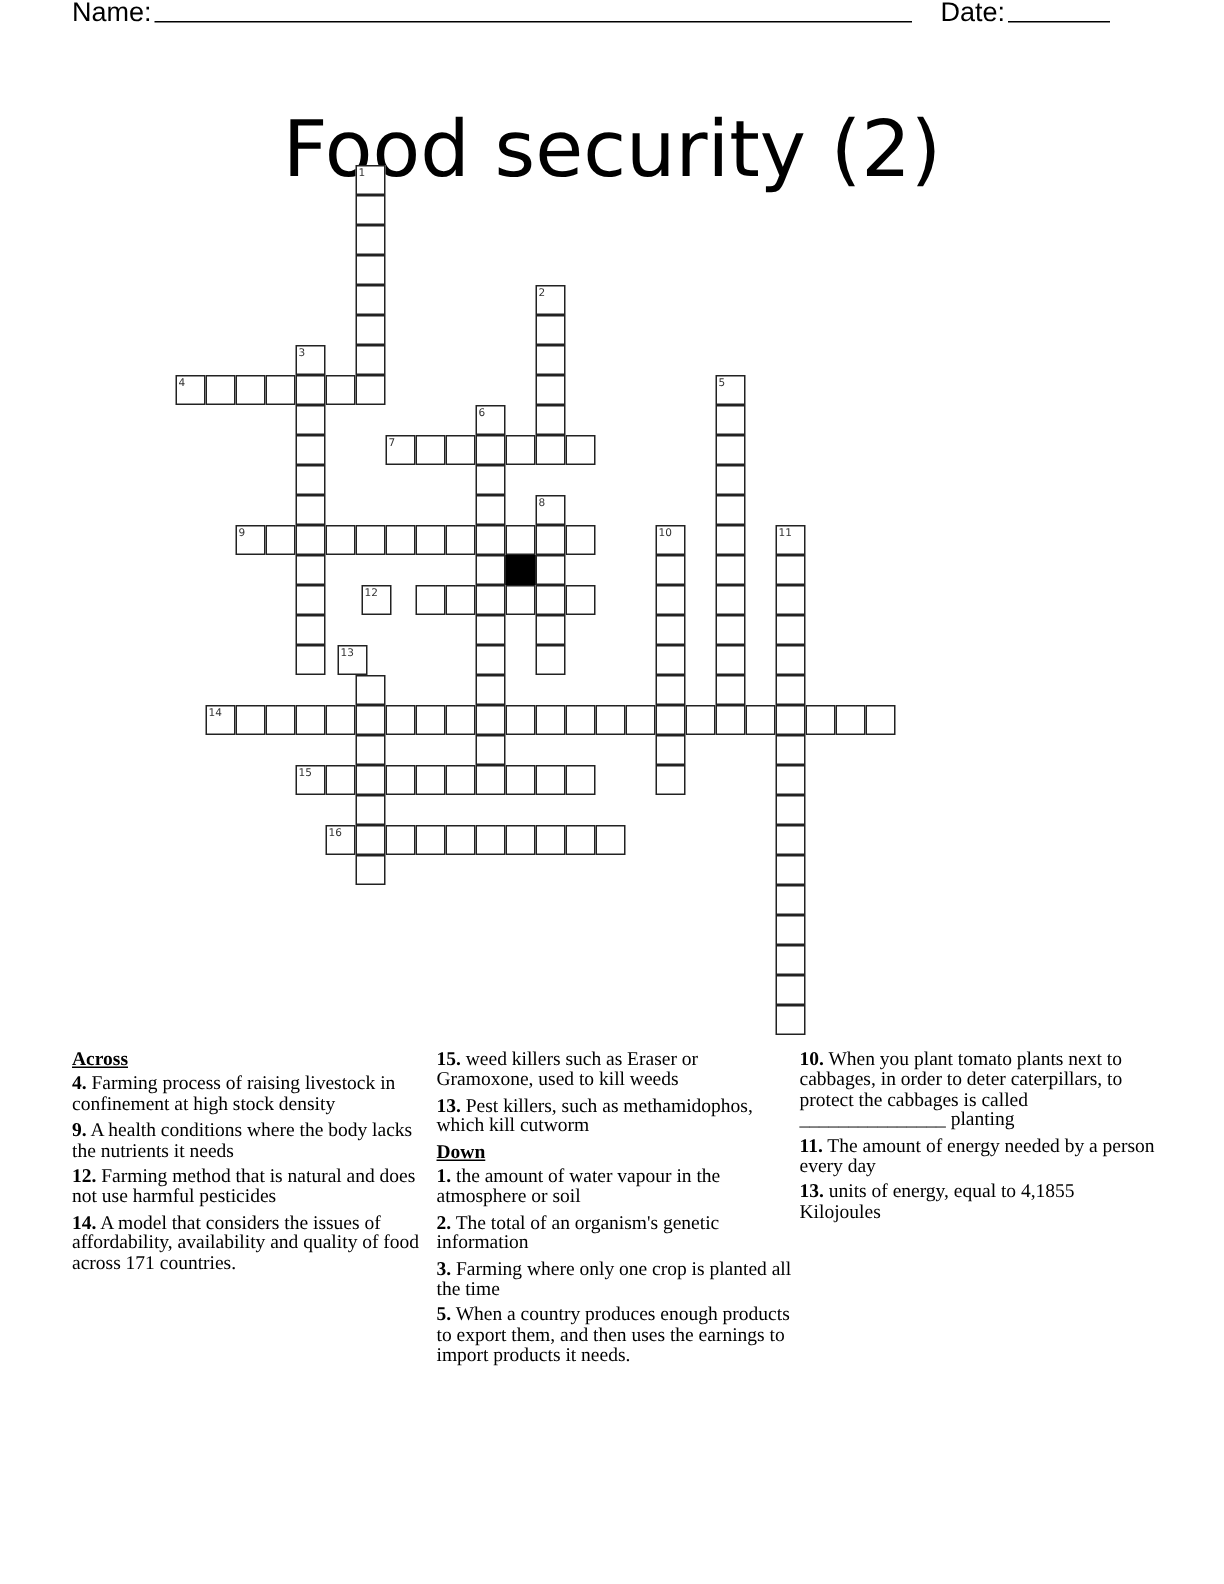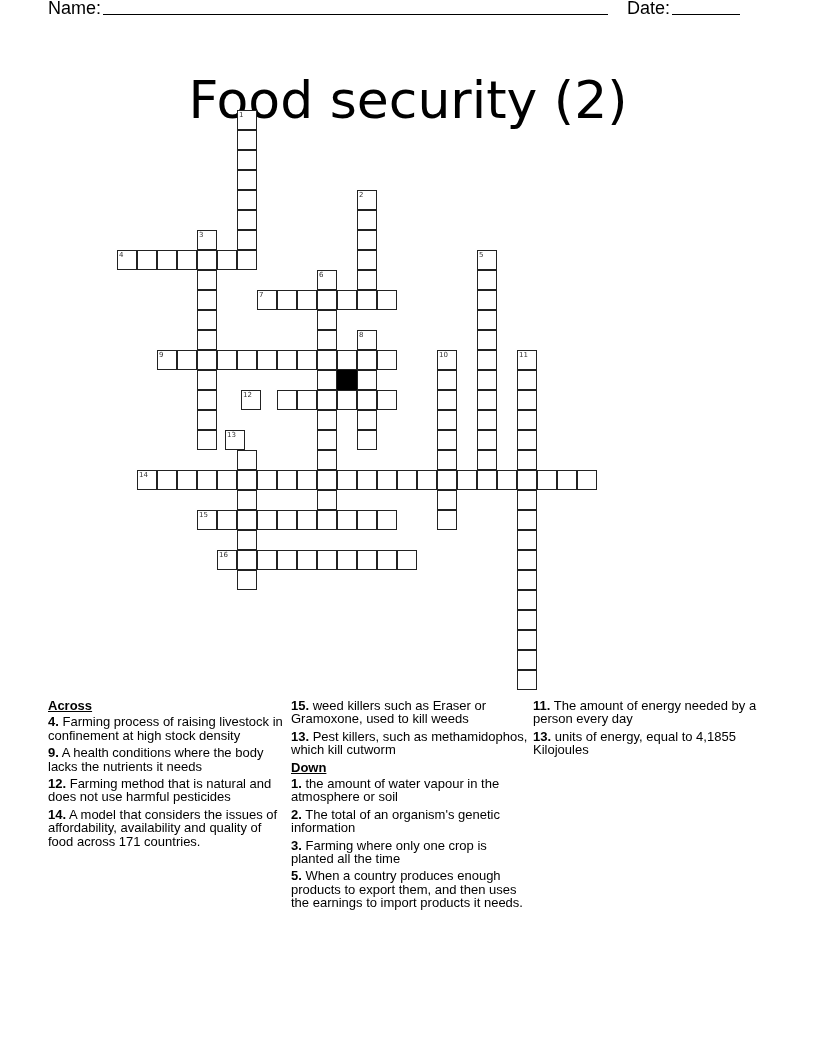--- a/index.html
+++ b/index.html
@@ -22,21 +22,21 @@
     position: absolute; width: 20px; height: 20px; box-sizing: border-box;
     border: 1px solid #222; background: #fff;
   }
   .cell.black { background: #000; border-color: #000; }
   .cell .num {
     position: absolute; left: 1px; top: 0px;
     font-family: "DejaVu Sans", sans-serif; font-size: 7px; line-height: 8px; color: #333;
   }
   .clues {
     position: absolute; top: 699px;
-    font-family: Liberation Sans, sans-serif; font-size: 13px; line-height: 13.4px;
+    font-family: Liberation Serif, serif; font-size: 13px; line-height: 13.4px;
   }
   .col1 { left: 48px; width: 240px; }
   .col2 { left: 291px; width: 240px; }
   .col3 { left: 533px; width: 240px; }
   .clue { margin: 0 0 4px 0; }
   .clue b { font-weight: bold; }
   .section-head { font-weight: bold; text-decoration: underline; margin: 0 0 3px 0; }
 </style>
 </head>
 <body>
@@ -247,15 +247,16 @@
   <div class="clue"><b>15.</b> <span>weed killers such as Eraser or Gramoxone, used to kill weeds</span></div>
   <div class="clue"><b>13.</b> <span>Pest killers, such as methamidophos, which kill cutworm</span></div>
   <div class="section-head">Down</div>
   <div class="clue"><b>1.</b> <span>the amount of water vapour in the atmosphere or soil</span></div>
   <div class="clue"><b>2.</b> <span>The total of an organism's genetic information</span></div>
   <div class="clue"><b>3.</b> <span>Farming where only one crop is planted all the time</span></div>
   <div class="clue"><b>5.</b> <span>When a country produces enough products to export them, and then uses the earnings to import products it needs.</span></div>
 </div>
 
 <div class="clues col3">
+  <div class="clue"><b>10.</b> <span>When you plant tomato plants next to cabbages, in order to deter caterpillars, to protect the cabbages is called _______________ planting</span></div>
   <div class="clue"><b>11.</b> <span>The amount of energy needed by a person every day</span></div>
   <div class="clue"><b>13.</b> <span>units of energy, equal to 4,1855 Kilojoules</span></div>
 </div>
 
 </body></html>

